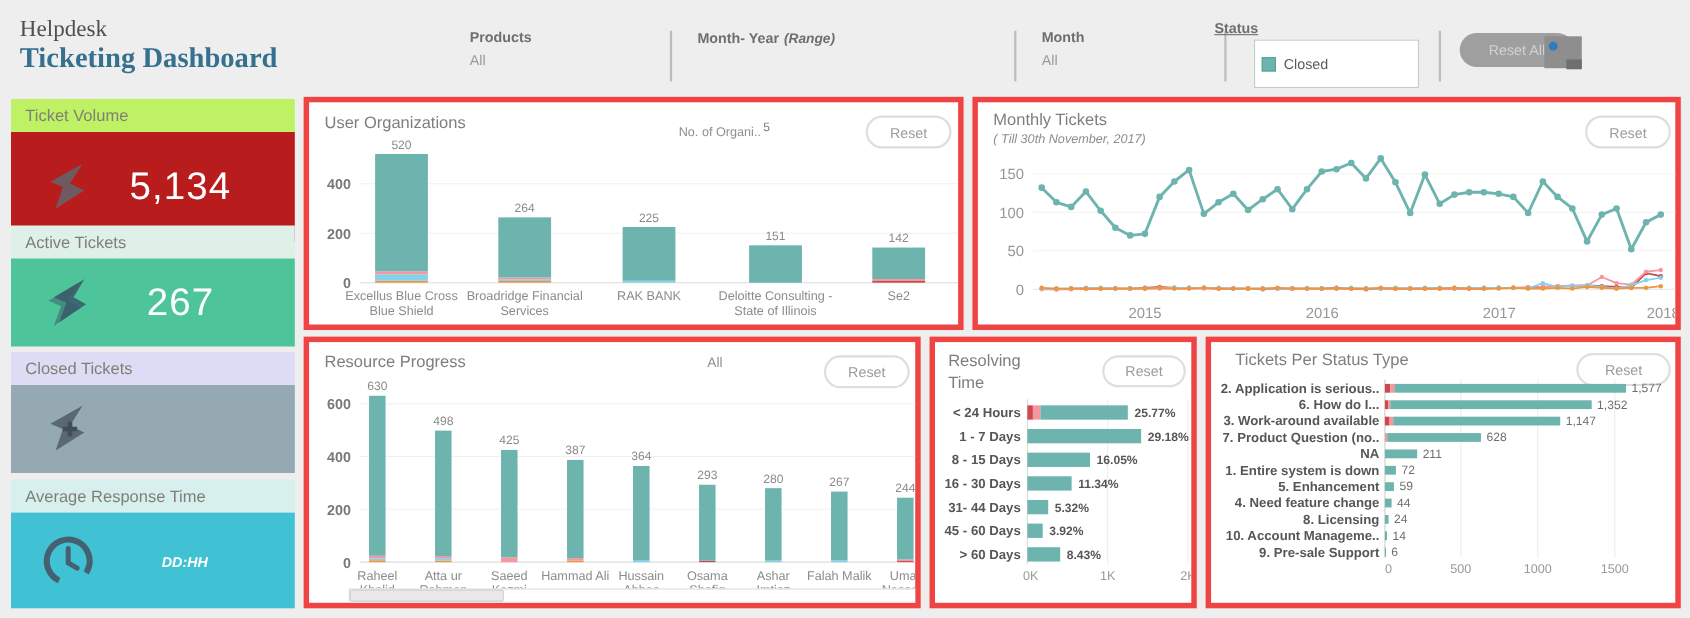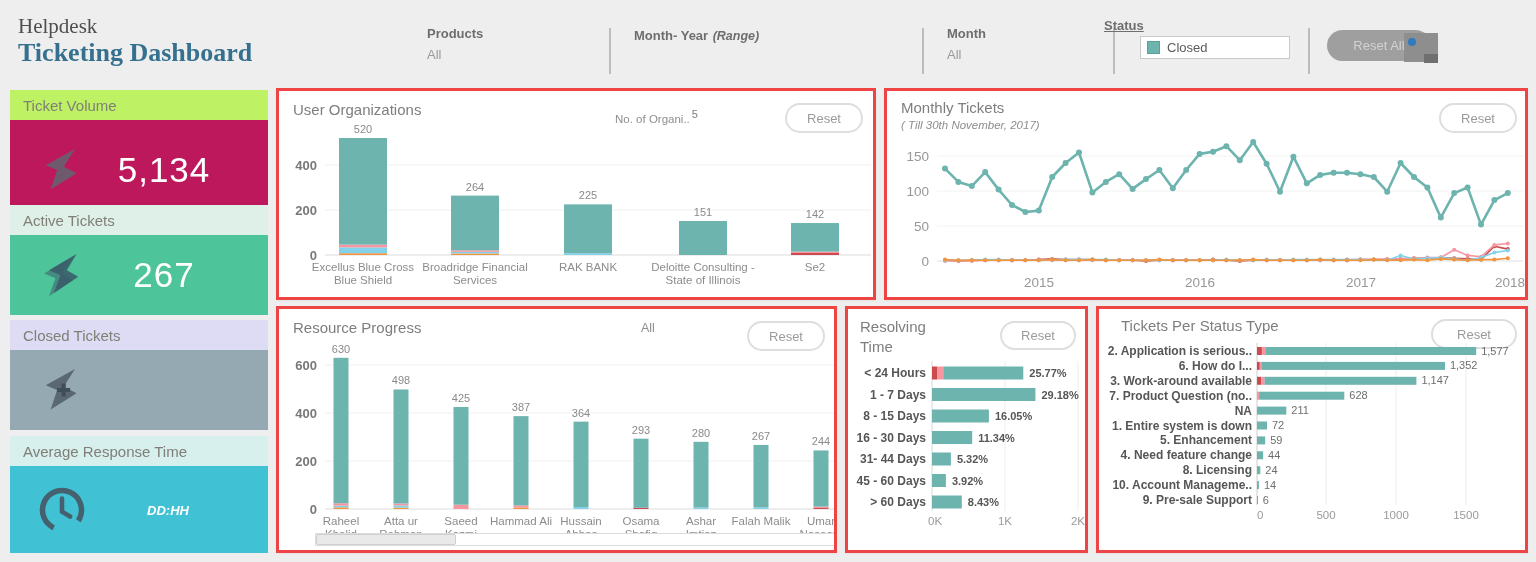--- a/index.html
+++ b/index.html
@@ -8,37 +8,37 @@
   .abs { position:absolute; }
 
   
   .app-title { left:18px; top:14px; font-family:"Liberation Serif", serif; font-size:21px; color:#4f4f4f; }
   .dash-title { left:18px; top:38px; font-family:"Liberation Serif", serif; font-size:26px; font-weight:bold; color:#35718f; }
   .filter-block { top:26px; }
   .filter-label { font-size:13px; font-weight:bold; color:#6e6e6e; }
   .filter-hint { font-size:12.5px; font-style:italic; color:#6e6e6e; font-weight:bold; }
   .filter-value { font-size:13px; color:#9a9a9a; margin-top:6px; }
   .hdr-divider { width:2px; height:46px; top:28px; background:#bcbcbc; }
-  .status-box { left:1140px; top:36px; width:150px; height:23px; background:#fff; border:1px solid #c9c9c9; display:flex; align-items:center; padding-left:6px; }
+  .status-box { left:1140px; top:36px; width:150px; height:44px; background:#fff; border:1px solid #c9c9c9; display:flex; align-items:center; padding-left:6px; }
   .status-swatch { width:13px; height:13px; background:#6db3ae; border:1px solid #58a09b; margin-right:7px; }
   .status-text { font-size:13px; color:#5b5b5b; }
   .reset-all { left:1327px; top:30px; width:104px; height:31px; background:#9f9f9f; border-radius:16px; color:#d2d2d2; font-size:13px; display:flex; align-items:center; justify-content:center; border:none; cursor:pointer; }
   .reset-all-overlay { left:1404px; top:33px; width:34px; height:29px; background:#8e8e8e; }
   .reset-all-dot { left:1408px; top:38px; width:8px; height:8px; border-radius:50%; background:#2e7bbf; }
   .reset-all-notch { left:1424px; top:54px; width:14px; height:9px; background:#6f6f6f; }
 
   
   .kpi-label { left:10px; width:258px; height:30px; font-size:15px; color:#7f7f76; display:flex; align-items:center; padding-left:13px; }
   .kpi-card { left:10px; width:258px; display:flex; align-items:center; }
   .kpi-value { color:#fff; font-size:35px; letter-spacing:1px; flex:1; text-align:center; margin-right:28px; }
   .kpi-unit { color:#fff; font-size:13px; font-weight:bold; font-style:italic; text-align:center; margin-top:2px; margin-right:-8px; }
   .kpi-icon { margin-left:26px; width:52px; height:52px; flex:none; }
 
   
-  .panel { background:#fff; border:3px solid #ef4444; box-shadow:0 1px 2px rgba(0,0,0,0.05); overflow:hidden; }
+  .panel { background:#fff; border:5px solid #ef4444; box-shadow:0 1px 2px rgba(0,0,0,0.05); overflow:hidden; }
   .panel-title { font-size:15px; color:#7e7e7e; }
   .panel-subtitle { font-size:11.5px; font-style:italic; color:#8d8d8d; }
   .reset-btn { border:2px solid #dedede; background:#fff; border-radius:16px; color:#9b9b9b; font-size:13px; cursor:pointer; }
   .info-label { font-size:11.5px; color:#8f8f8f; }
   .info-sup { font-size:11px; color:#7d7d7d; position:relative; top:-5px; margin-left:2px; }
 
   svg text { font-family:"Liberation Sans", sans-serif; }
   .tick-bold { font-size:13px; font-weight:bold; fill:#787878; }
   .tick-norm { font-size:13.5px; fill:#979797; }
   .val-label { font-size:11px; fill:#8a8a8a; }
@@ -81,21 +81,21 @@
   <span class="status-text">Closed</span>
 </div>
 <div class="abs hdr-divider" style="left:1308px;"></div>
 
 <button class="abs reset-all">Reset All</button>
 <div class="abs reset-all-overlay"></div>
 <div class="abs reset-all-dot"></div>
 <div class="abs reset-all-notch"></div>
 
 <div class="abs kpi-label" style="top:90px;  background:#bef264;">Ticket Volume</div>
-<div class="abs kpi-card" style="top:120px; height:100px; background:#be185d;">
+<div class="abs kpi-card" style="top:120px; height:100px; background:#b91c1c;">
   <svg class="kpi-icon" viewBox="0 0 32 32">
     <path d="M24 3 L6 13 L13 16 L9 28 L25 18 L17 14 Z" fill="#5b6a72" opacity="0.8"></path>
   </svg>
   <div class="kpi-value">5,134</div>
 </div>
 
 <div class="abs kpi-label" style="top:205px; background:#dff0e8;">Active Tickets</div>
 <div class="abs kpi-card" style="top:235px; height:80px; background:#4ec49a;">
   <svg class="kpi-icon" viewBox="0 0 32 32">
     <path d="M22 5 L5 15 L12 18 L8 29 L23 19 L16 15 Z" fill="#3e5d6e" opacity="0.55"></path>

